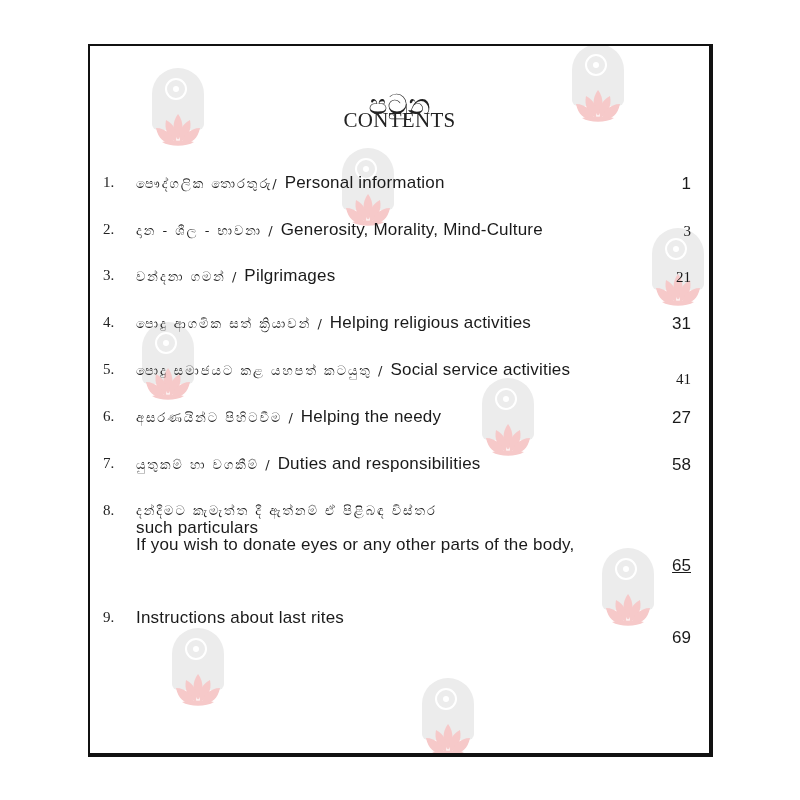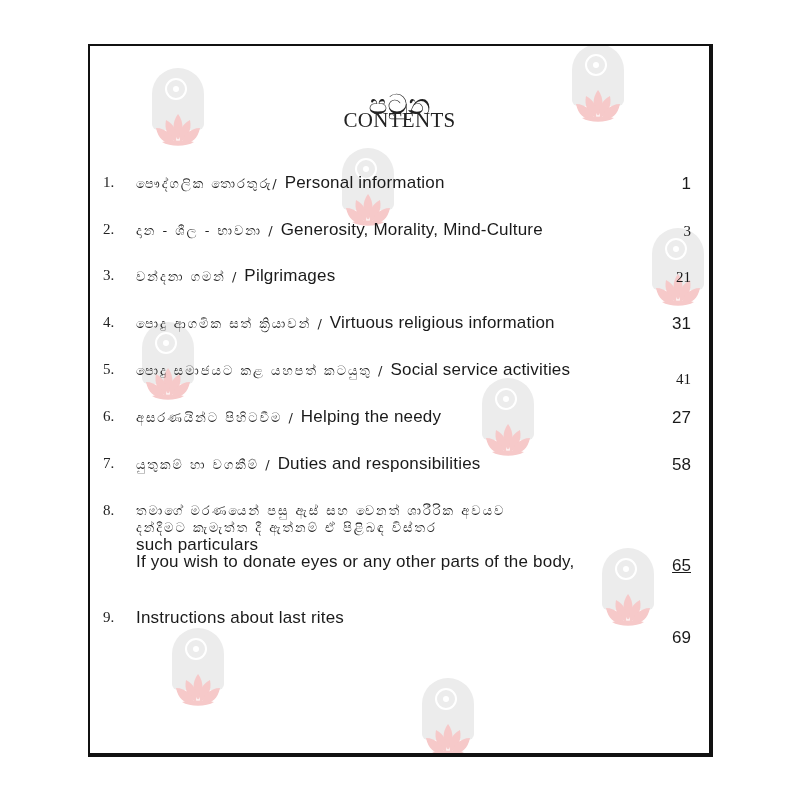--- a/index.html
+++ b/index.html
@@ -177,21 +177,21 @@
   </div>
 
   <div class="entry" style="top:221px;">
     <span class="num">3.</span>
     <span class="text"><span class="si">වන්දනා ගමන් /</span><span class="en">Pilgrimages</span></span>
     <span class="page-num serif" style="top:2px;">21</span>
   </div>
 
   <div class="entry" style="top:268px;">
     <span class="num">4.</span>
-    <span class="text"><span class="si">පොදු ආගමික සත් ක්‍රියාවන් /</span><span class="en">Virtuous religious information</span></span>
+    <span class="text"><span class="si">පොදු ආගමික සත් ක්‍රියාවන් /</span><span class="en">Helping religious activities</span></span>
     <span class="page-num">31</span>
   </div>
 
   <div class="entry" style="top:315px;">
     <span class="num">5.</span>
     <span class="text" style="right:40px;"><span class="si">පොදු සමාජයට කළ යහපත් කටයුතු /</span><span class="en">Social service activities</span></span>
     <span class="page-num serif" style="top:10px;">41</span>
   </div>
 
   <div class="entry" style="top:362px;">
@@ -202,21 +202,20 @@
 
   <div class="entry" style="top:409px;">
     <span class="num">7.</span>
     <span class="text"><span class="si">යුතුකම් හා වගකීම් /</span><span class="en">Duties and responsibilities</span></span>
     <span class="page-num">58</span>
   </div>
 
   <div class="entry" style="top:456px;">
     <span class="num">8.</span>
     <span class="text" style="line-height:17px; right:50px;">
-      <span class="si block-line">තමාගේ මරණයෙන් පසු ඇස් සහ වෙනත් ශාරීරික අවයව</span>
       <span class="si block-line">දන්දීමට කැමැත්ත දී ඇත්නම් ඒ පිළිබඳ විස්තර</span>
       <span class="en block-line">such particulars</span>
       <span class="en block-line">If you wish to donate eyes or any other parts of the body,</span>
     </span>
     <span class="page-num" style="top:54px;text-decoration:underline;">65</span>
   </div>
 
   <div class="entry" style="top:563px;">
     <span class="num">9.</span>
     <span class="text" style="line-height:18px;">

